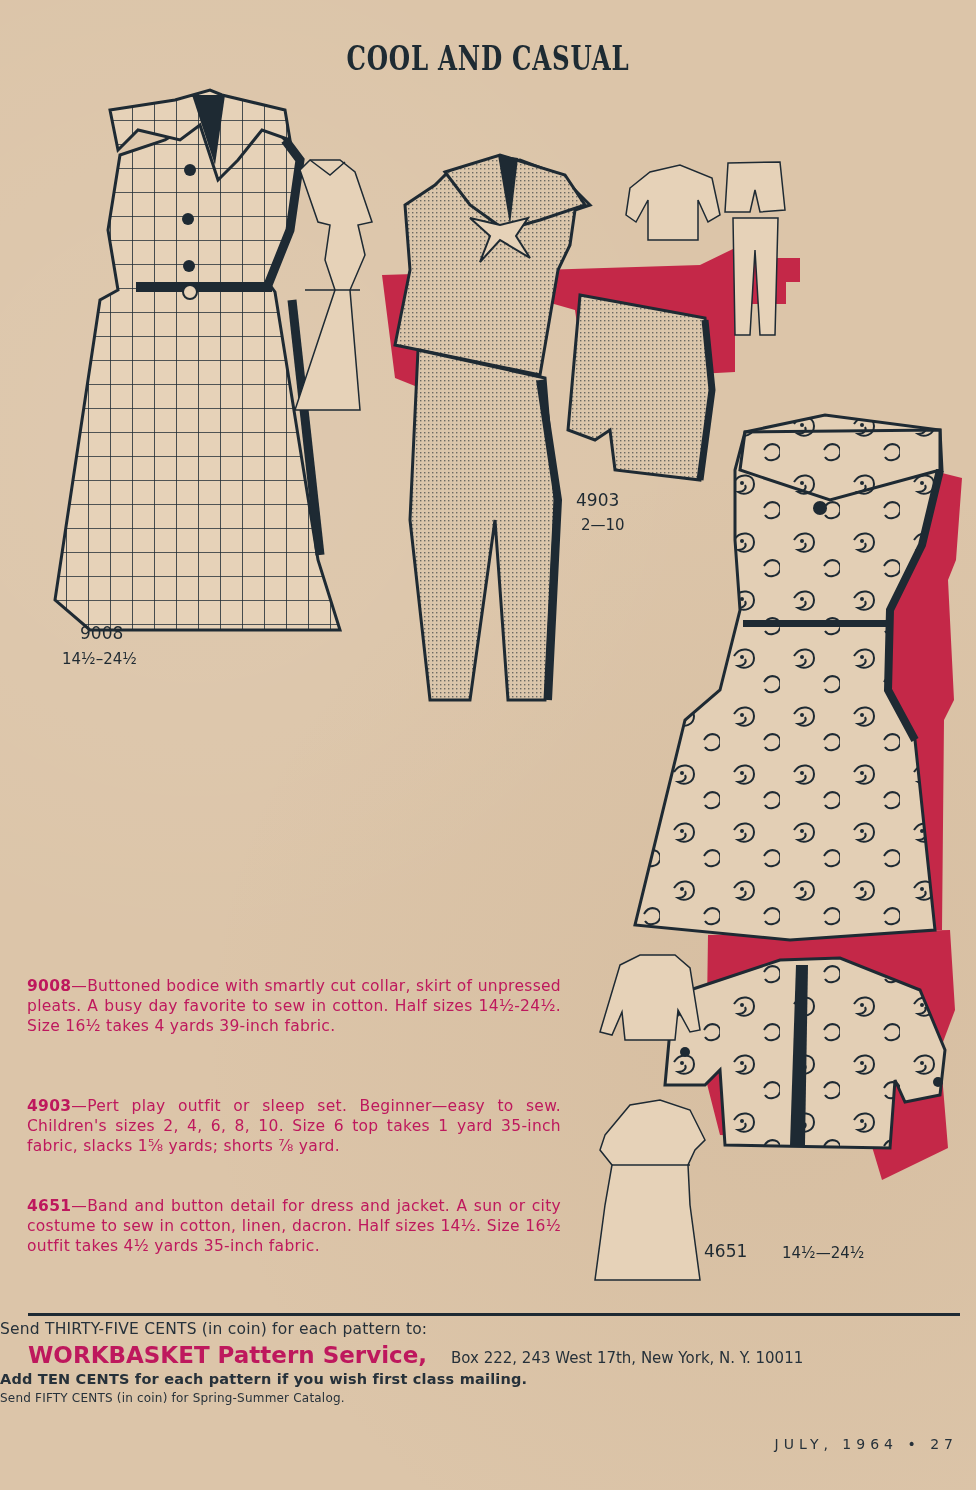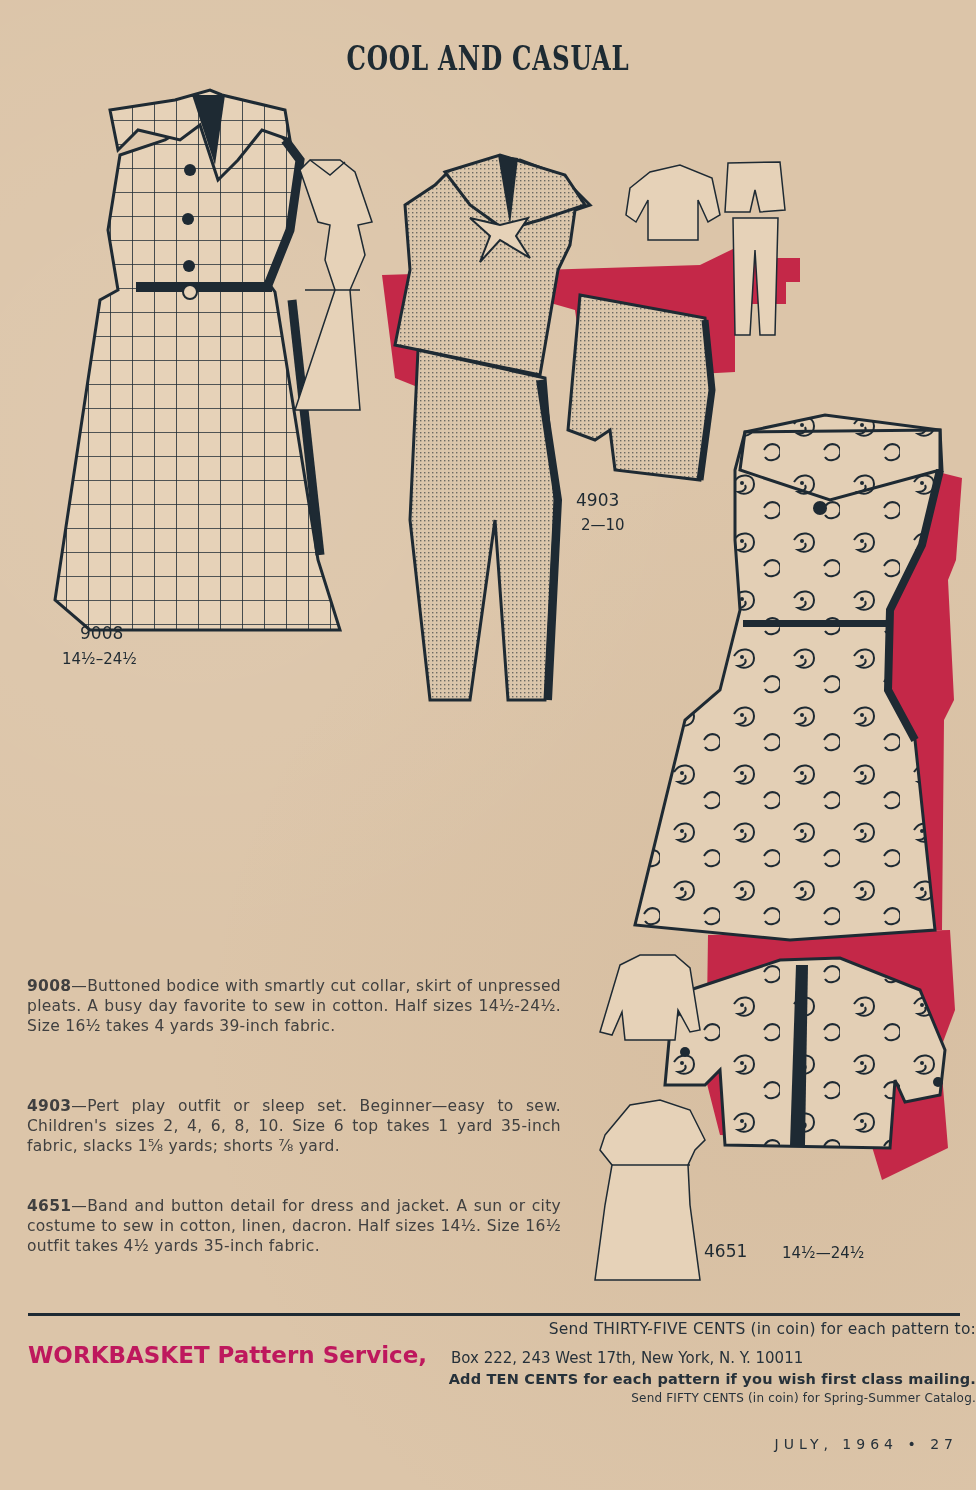--- a/index.html
+++ b/index.html
@@ -16,26 +16,26 @@
     position:absolute; left:0; width:976px; top:38px; text-align:center;
     font-family:"DejaVu Serif", serif; font-weight:bold;
     font-size:34px; letter-spacing:1px; transform:scaleX(0.72);
     color:#1e2b33;
   }
   .illus { position:absolute; left:0; top:0; }
   .lbl { position:absolute; font-size:17px; color:#1f2a32; line-height:22px; }
   .desc {
     position:absolute; left:27px; width:534px;
     font-size:15.5px; line-height:20px; text-align:justify; letter-spacing:0.3px;
-    color:#404040;
+    color:#be185d;
   }
   .desc b { font-weight:bold; }
   .rule { position:absolute; left:28px; width:932px; top:1313px; height:3px; background:#1e2a33; }
   .footer-line {
-    position:absolute; left:0; width:976px; text-align:right;
+    position:absolute; left:0; width:976px; text-align:left;
     font-size:15.5px; color:#26313a; letter-spacing:0.2px;
   }
   .wb-row { position:absolute; left:28px; top:1342px; width:940px; white-space:nowrap; }
   .wb-brand { font-weight:bold; font-size:23px; color:#be185d; }
   .wb-addr { font-size:15px; margin-left:24px; color:#26313a; }
   .folio {
     position:absolute; right:18px; top:1436px; font-size:14px; letter-spacing:5px; color:#26313a;text-align:center;
   }
 </style>
 </head>

